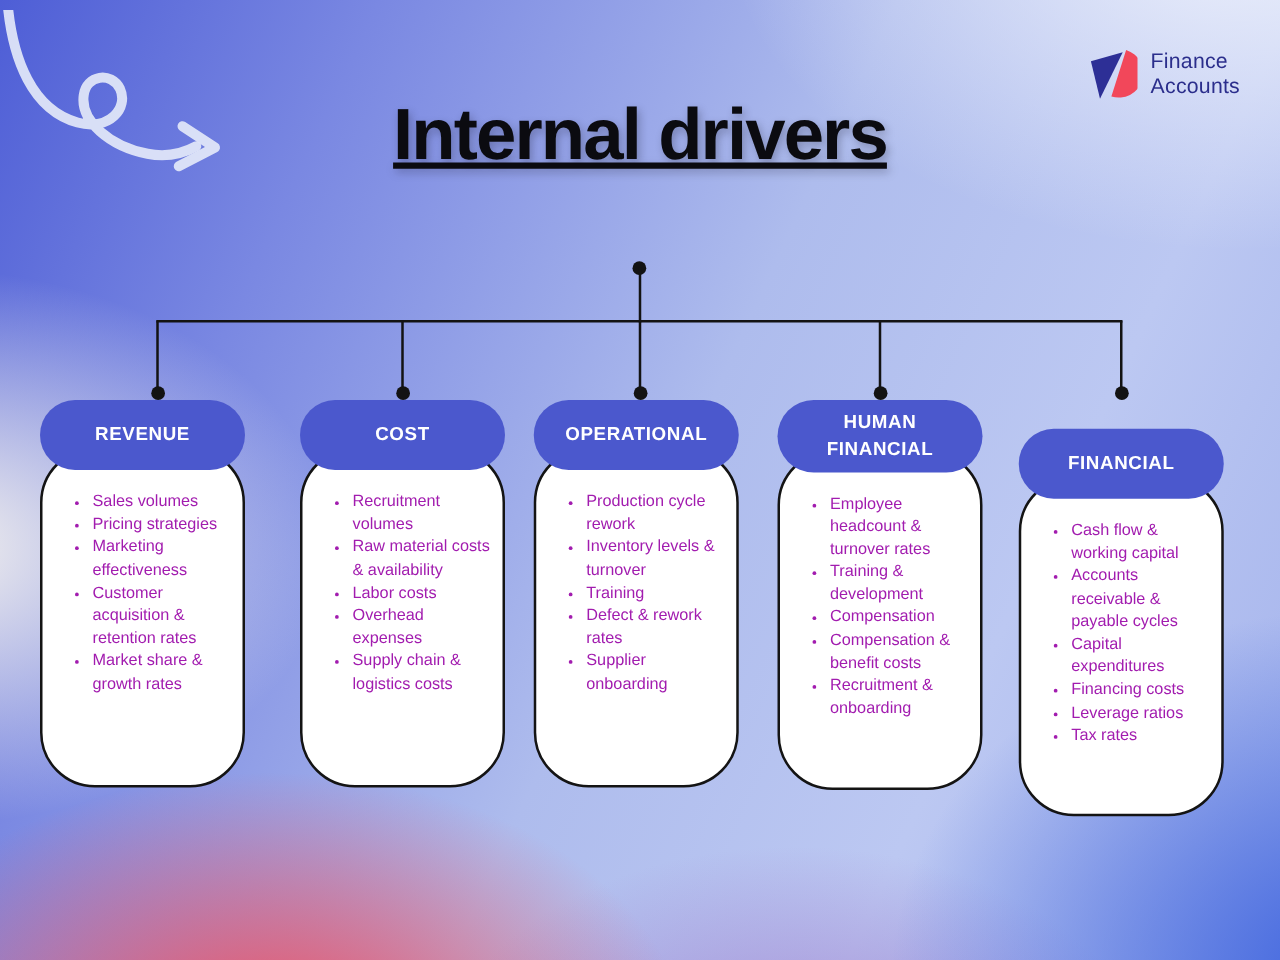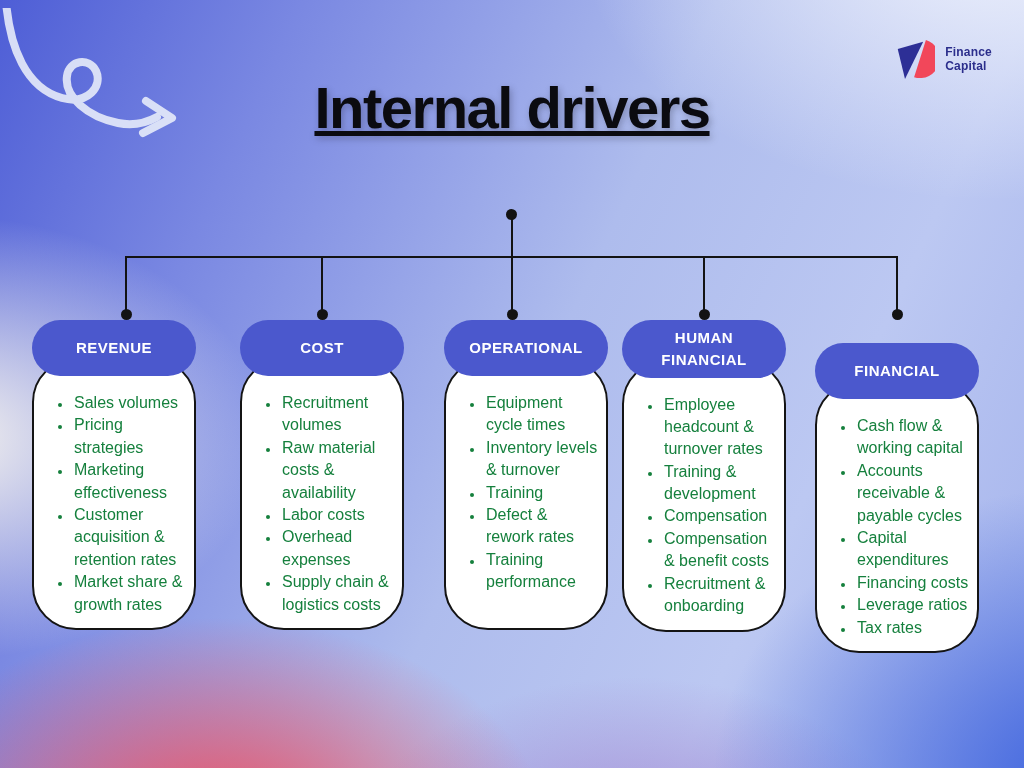--- a/index.html
+++ b/index.html
@@ -15,41 +15,41 @@
       linear-gradient(115deg, #4e5ed6 0%, #7a88e2 22%, #aebced 52%, #bcc8f2 75%, #a3b2ec 100%);
   }
   .page-title{
     position:absolute;left:0;top:74px;width:100%;margin:0;text-align:center;
     font-size:58px;font-weight:800;letter-spacing:-1.5px;color:#0b0b10;
     text-shadow:2px 3px 7px rgba(20,20,40,0.28);
     text-decoration:underline;
   }
   
   .logo{position:absolute;right:32px;top:38px;display:flex;align-items:center;gap:10px;}
-  .logo-text{font-size:12px;font-weight:700;color:#2b2e8c;line-height:1.18;letter-spacing:0.2px;}
+  .logo-text{font-size:17px;font-weight:400;color:#2b2e8c;line-height:1.18;letter-spacing:0.2px;}
   
   .tree{position:absolute;left:0;top:0;width:1024px;height:768px;pointer-events:none;}
   .line{position:absolute;background:#131313;}
   .dot{position:absolute;width:11px;height:11px;border-radius:50%;background:#131313;}
   
   .col{position:absolute;top:320px;width:164px;}
   .pill{
     position:relative;z-index:2;min-height:56px;box-sizing:border-box;
     display:flex;align-items:center;justify-content:center;text-align:center;
     background:#4b58cd;color:#ffffff;border-radius:30px;padding:7px 10px;
     font-size:15px;font-weight:700;letter-spacing:0.5px;line-height:1.45;
   }
   .card{
     position:relative;z-index:1;margin-top:-18px;box-sizing:border-box;
     height:272px;background:#ffffff;border:2px solid #141414;border-radius:44px;
     padding:32px 8px 16px 14px;
   }
   .card ul{margin:0;padding:0 0 0 24px;}
   .card li{
-    font-size:16px;line-height:1.4;color:#15803d;padding-left:2px;
+    font-size:13px;line-height:1.4;color:#a21caf;padding-left:2px;
   }
   .card li::marker{font-size:0.78em;}
   .arrow-doodle{position:absolute;left:0;top:8px;}
 </style>
 </head>
 <body>
 
 <div class="stage">
 
   <svg class="arrow-doodle" width="210" height="160" viewBox="0 0 210 160" aria-hidden="true">
@@ -57,21 +57,21 @@
     <path d="M146 93 L172 110 L143 125" fill="none" stroke="#e3e8f8" stroke-width="8" stroke-linecap="round" stroke-linejoin="round" opacity="0.92"></path>
   </svg>
 
   <div class="logo">
     <svg width="40" height="42" viewBox="0 0 44 46" aria-hidden="true">
       <polygon points="3,12 31,4 11,45" fill="#2d2f96"></polygon>
       <path d="M34 2 A21 21 0 1 1 21 43 Z" fill="#f2475a"></path>
     </svg>
     <div class="logo-text">
       <div>Finance</div>
-      <div>Capital</div>
+      <div>Accounts</div>
     </div>
   </div>
 
   <h1 class="page-title">Internal drivers</h1>
 
   <div class="tree">
     <div class="dot" style="left:506px;top:209px;"></div>
     <div class="line" style="left:511px;top:214px;width:2px;height:44px;"></div>
     <div class="line" style="left:125px;top:256px;width:773px;height:2px;"></div>
 
@@ -107,29 +107,29 @@
       <ul>
         <li>Recruitment volumes</li>
         <li>Raw material costs &amp; availability</li>
         <li>Labor costs</li>
         <li>Overhead expenses</li>
         <li>Supply chain &amp; logistics costs</li>
       </ul>
     </div>
   </section>
 
-  <section class="col" style="left:444px;">
+  <section class="col" style="left:427px;">
     <div class="pill">OPERATIONAL</div>
     <div class="card">
       <ul>
-        <li>Equipment cycle times</li>
+        <li>Production cycle rework</li>
         <li>Inventory levels &amp; turnover</li>
         <li>Training</li>
         <li>Defect &amp; rework rates</li>
-        <li>Training performance</li>
+        <li>Supplier onboarding</li>
       </ul>
     </div>
   </section>
 
   <section class="col" style="left:622px;">
     <div class="pill">HUMAN FINANCIAL</div>
     <div class="card">
       <ul>
         <li>Employee headcount &amp; turnover rates</li>
         <li>Training &amp; development</li>

